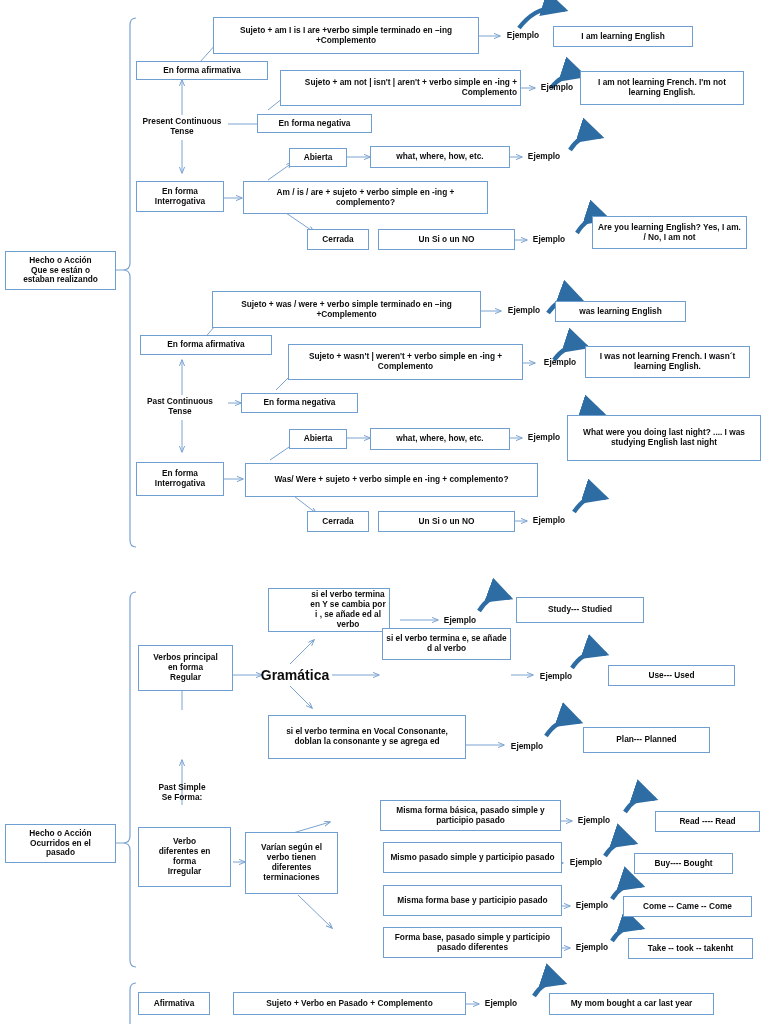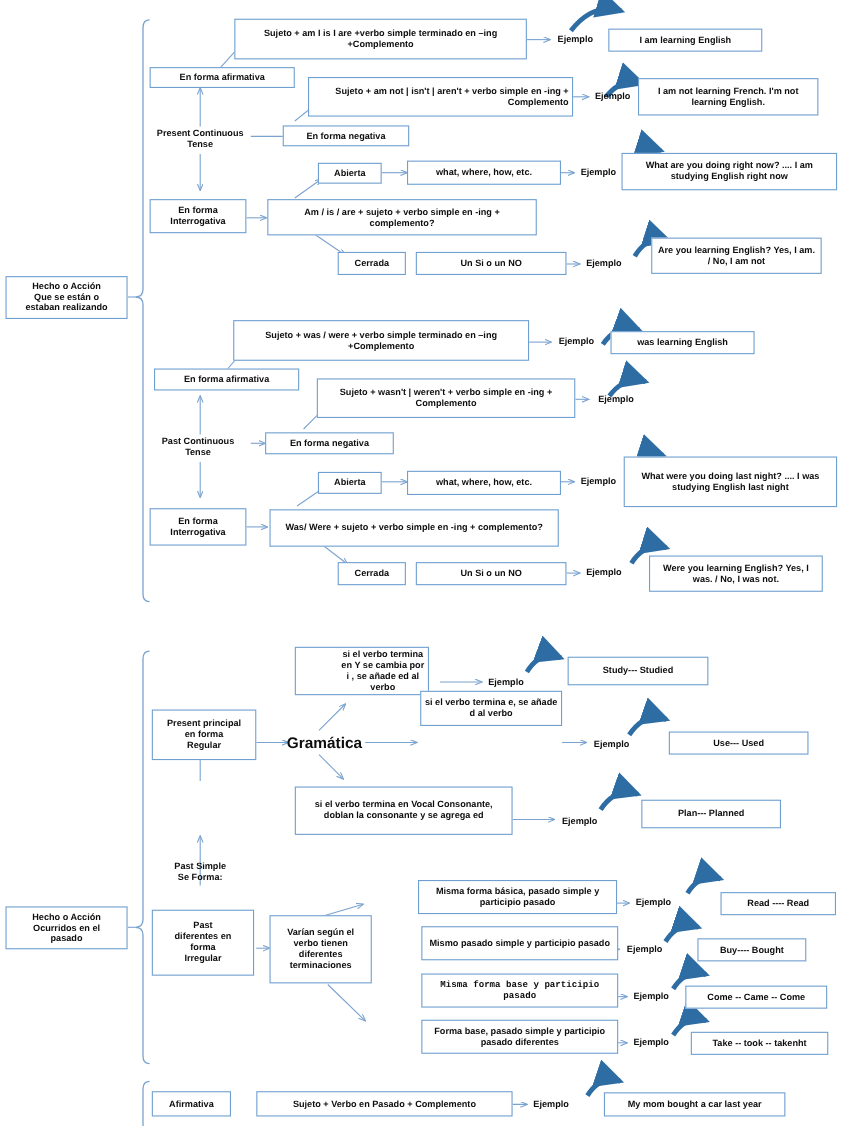--- a/index.html
+++ b/index.html
@@ -173,21 +173,20 @@
 
   <div class="plain f8" style="left:500px;top:28px;width:46px;height:16px;">Ejemplo</div>
   <div class="plain f8" style="left:534px;top:80px;width:46px;height:16px;">Ejemplo</div>
   <div class="plain f8" style="left:521px;top:149px;width:46px;height:16px;">Ejemplo</div>
   <div class="plain f8" style="left:526px;top:232px;width:46px;height:16px;">Ejemplo</div>
 
   <div class="box f8" style="left:553px;top:26px;width:140px;height:21px;">I am learning English</div>
 
   <div class="box f8" style="left:580px;top:71px;width:164px;height:34px;">I am not learning French. I'm not learning English.</div>
 
-  <div class="box f8" style="left:565px;top:139px;width:196px;height:34px;">What are you doing right now? .... I am studying English right now</div>
 
   <div class="box f8" style="left:592px;top:216px;width:155px;height:33px;">Are you learning English? Yes, I am. / No, I am not</div>
 
   <div class="plain f8" style="left:128px;top:394px;width:104px;height:26px;">
     <span>
       <span>Past Continuous</span><br>
       <span>Tense</span>
     </span>
   </div>
 
@@ -199,60 +198,60 @@
     <span>
       <span>En forma</span><br>
       <span>Interrogativa</span>
     </span>
   </div>
 
   <div class="box f8" style="left:212px;top:291px;width:269px;height:37px;">Sujeto + was / were + verbo simple terminado en –ing +Complemento</div>
 
   <div class="box f8" style="left:288px;top:344px;width:235px;height:36px;">Sujeto + wasn't | weren't + verbo simple en -ing + Complemento</div>
 
-  <div class="box f8" style="left:245px;top:463px;width:263px;height:34px;">Was/ Were + sujeto + verbo simple en -ing + complemento?</div>
+  <div class="box f8" style="left:245px;top:463px;width:293px;height:34px;">Was/ Were + sujeto + verbo simple en -ing + complemento?</div>
 
   <div class="box f8" style="left:289px;top:429px;width:58px;height:20px;">Abierta</div>
 
   <div class="box f8" style="left:307px;top:511px;width:62px;height:21px;">Cerrada</div>
 
   <div class="box f8" style="left:370px;top:428px;width:140px;height:22px;">what, where, how, etc.</div>
 
   <div class="box f8" style="left:378px;top:511px;width:137px;height:21px;">Un Si o un NO</div>
 
   <div class="plain f8" style="left:501px;top:303px;width:46px;height:16px;">Ejemplo</div>
   <div class="plain f8" style="left:537px;top:355px;width:46px;height:16px;">Ejemplo</div>
   <div class="plain f8" style="left:521px;top:430px;width:46px;height:16px;">Ejemplo</div>
   <div class="plain f8" style="left:526px;top:513px;width:46px;height:16px;">Ejemplo</div>
 
   <div class="box f8" style="left:555px;top:301px;width:131px;height:21px;">was learning English</div>
 
+  <div class="box f8" style="left:585px;top:346px;width:165px;height:32px;">I was not learning French. I wasn´t learning English.</div>
 
   <div class="box f8" style="left:567px;top:415px;width:194px;height:46px;">What were you doing last night? .... I was studying English last night</div>
 
-  <div class="box f8" style="left:590px;top:505px;width:158px;height:33px;">Were you learning English? Yes, I was.  / No, I was not.</div>
 
   <div class="box f8" style="left:5px;top:824px;width:111px;height:39px;">
     <span>
       <span>Hecho o Acción</span><br>
       <span>Ocurridos en el</span><br>
       <span>pasado</span>
     </span>
   </div>
 
   <div class="plain f8" style="left:130px;top:740px;width:104px;height:26px;margin-top:40px;">
     <span>
       <span>Past Simple</span><br>
       <span>Se  Forma:</span>
     </span>
   </div>
 
   <div class="box f8" style="left:138px;top:645px;width:95px;height:46px;">
     <span>
-      <span>Present principal</span><br>
+      <span>Verbos principal</span><br>
       <span>en forma</span><br>
       <span>Regular</span>
     </span>
   </div>
 
   <div class="plain f11" style="left:259px;top:665px;width:72px;height:20px;">Gramática</div>
 
   <div class="box f8" style="left:268px;top:588px;width:122px;height:44px;padding-left:41px;">si el verbo termina en Y se cambia por i , se añade ed al verbo</div>
 
   <div class="box f8" style="left:382px;top:628px;width:129px;height:32px;">si el verbo termina e, se añade d al verbo</div>
@@ -264,41 +263,41 @@
   <div class="plain f8" style="left:504px;top:739px;width:46px;height:16px;">Ejemplo</div>
 
   <div class="box f8" style="left:516px;top:597px;width:128px;height:26px;">Study--- Studied</div>
 
   <div class="box f8" style="left:608px;top:665px;width:127px;height:21px;">Use--- Used</div>
 
   <div class="box f8" style="left:583px;top:727px;width:127px;height:26px;">Plan--- Planned</div>
 
   <div class="box f8" style="left:138px;top:827px;width:93px;height:60px;">
     <span>
-      <span>Past</span><br>
+      <span>Verbo</span><br>
       <span>diferentes en</span><br>
       <span>forma</span><br>
       <span>Irregular</span>
     </span>
   </div>
 
   <div class="box f8" style="left:245px;top:832px;width:93px;height:62px;">
     <span>
       <span>Varían según el</span><br>
       <span>verbo tienen</span><br>
       <span>diferentes</span><br>
       <span>terminaciones</span>
     </span>
   </div>
 
   <div class="box f8" style="left:380px;top:800px;width:181px;height:31px;">Misma forma básica, pasado simple y participio pasado</div>
 
   <div class="box f8" style="left:383px;top:842px;width:179px;height:31px;">Mismo  pasado simple y participio pasado</div>
 
-  <div class="box f8" style="left:383px;top:885px;width:179px;height:31px;font-family:Liberation Mono, monospace;">Misma forma base y participio pasado</div>
+  <div class="box f8" style="left:383px;top:885px;width:179px;height:31px;">Misma forma base y participio pasado</div>
 
   <div class="box f8" style="left:383px;top:927px;width:179px;height:31px;">Forma base, pasado simple y participio pasado diferentes</div>
 
   <div class="plain f8" style="left:571px;top:813px;width:46px;height:16px;">Ejemplo</div>
   <div class="plain f8" style="left:563px;top:855px;width:46px;height:16px;">Ejemplo</div>
   <div class="plain f8" style="left:569px;top:898px;width:46px;height:16px;">Ejemplo</div>
   <div class="plain f8" style="left:569px;top:940px;width:46px;height:16px;">Ejemplo</div>
 
   <div class="box f8" style="left:655px;top:811px;width:105px;height:21px;">Read ---- Read</div>
 

